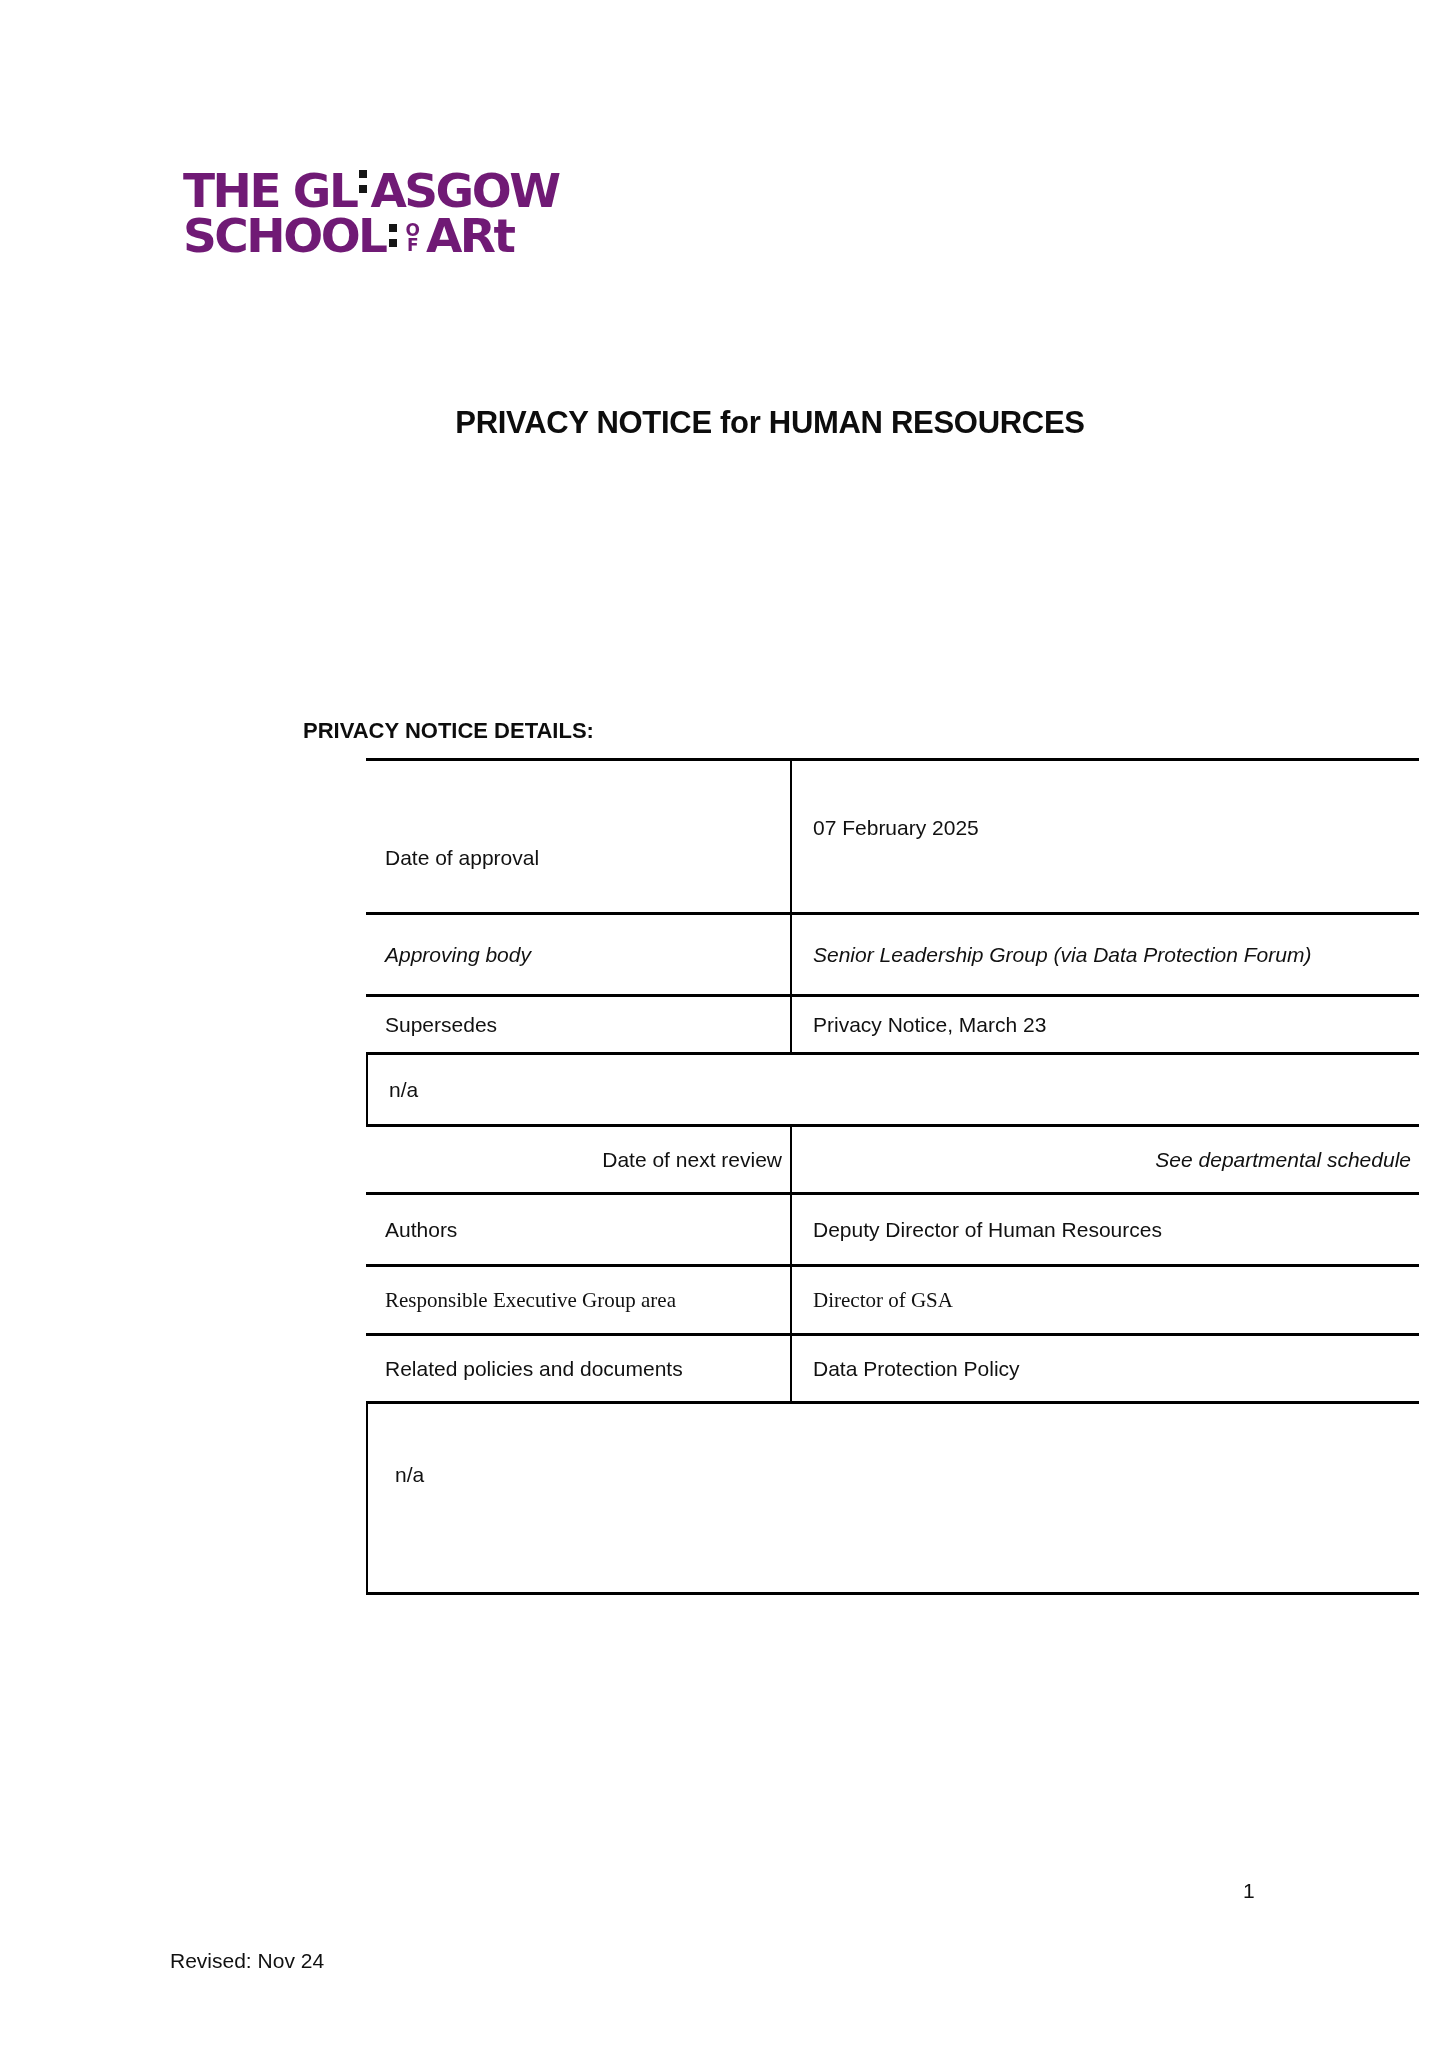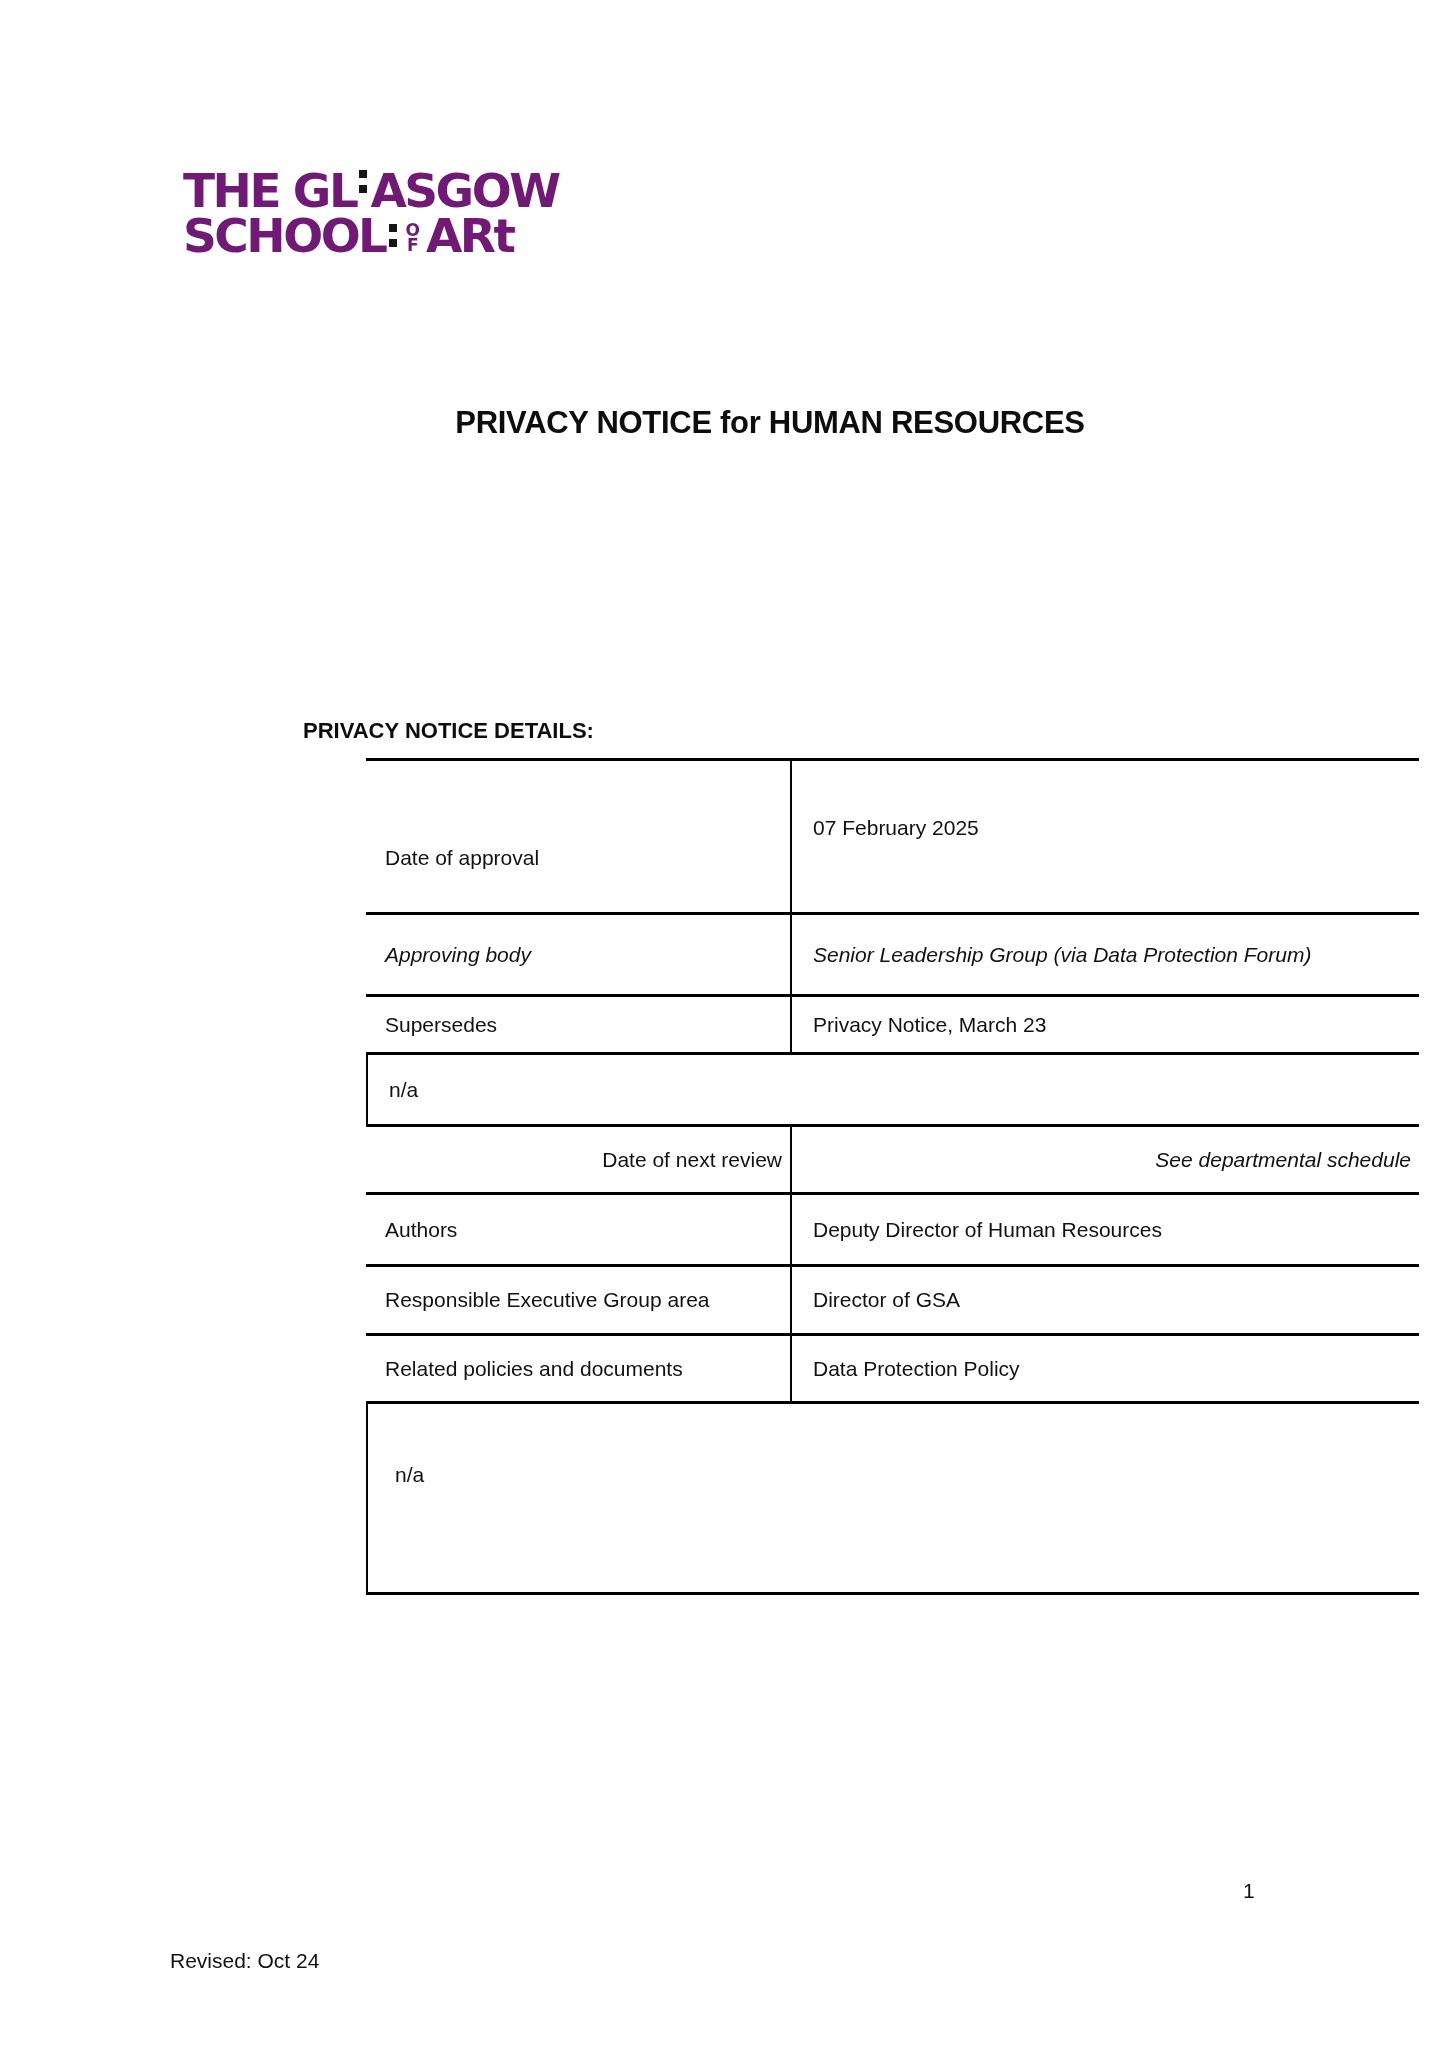--- a/index.html
+++ b/index.html
@@ -41,21 +41,21 @@
     display:flex;flex-direction:column;justify-content:center;
     font-size:21px;line-height:26px;color:#111;
   }
   .cell-value{
     flex:1;box-sizing:border-box;border-left:2px solid #000;
     padding-left:21px;padding-right:8px;
     display:flex;flex-direction:column;justify-content:center;
     font-size:21px;line-height:26px;color:#111;
   }
   .r1{height:154px;} .r2{height:82px;font-style:italic;} .r3{height:58px;} .r4{height:72px;}
-  .r5{height:68px;text-align:right;}  .r6{height:72px;} .r7{height:69px;} .r8{height:68px;}
+  .r5{height:68px;text-align:right;}  .r6{height:72px;} .r7{height:69px;font-family:Liberation Serif, serif;} .r8{height:68px;}
   .r9{height:191px;}
   .r1 .cell-label{justify-content:flex-start;padding-top:84px;}
   .r1 .cell-value{justify-content:flex-start;padding-top:54px;}
   .r9 .cell-label{justify-content:flex-start;padding-top:91px;}
   .r9 .cell-value{justify-content:flex-start;padding-top:58px;padding-left:27px;}
   .r5 .cell-value{font-style:italic;}
   
   .footer-revised{position:absolute;left:170px;top:1948px;font-size:21px;line-height:26px;color:#111;}
   .page-number{position:absolute;left:1243px;top:1878px;font-size:21px;line-height:26px;color:#111;}
 </style>
@@ -131,16 +131,16 @@
       <div class="cell-label">Related policies and documents</div>
       <div class="cell-value">Data Protection Policy</div>
     </div>
 
     <div class="trow r9">
       <div class="cell-value">n/a</div>
     </div>
 
   </div>
 
-  <div class="footer-revised">Revised: Oct 24</div>
+  <div class="footer-revised">Revised: Nov 24</div>
   <div class="page-number">1</div>
 
 </div>
 
 </body></html>

